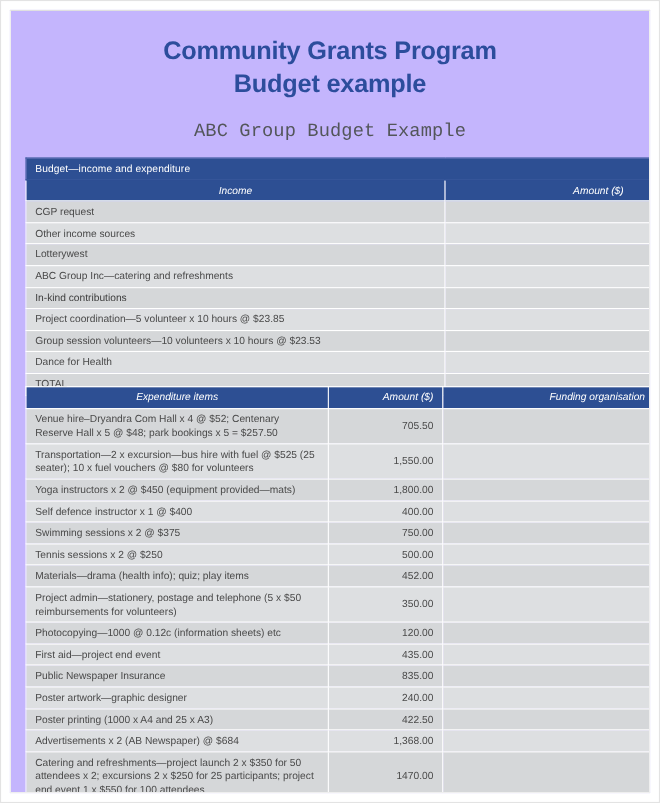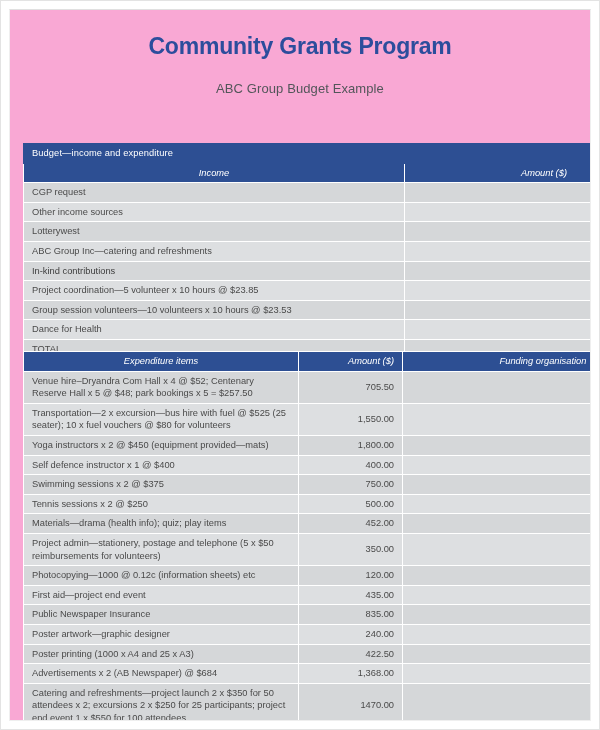--- a/index.html
+++ b/index.html
@@ -25,39 +25,40 @@
   }
   .page-inner {
     position: absolute;
     left: 8px;
     top: 8px;
     right: 8px;
     bottom: 8px;
     border: 1px solid #efefef;
     border-top: 1px solid #e0e0e0;
     box-sizing: border-box;
-    background: #f9a8d4;
+    background: #c4b5fd;
     overflow: hidden;
   }
   .doc-title {
     text-align: center;
     color: #2c4d9c;
     font-weight: bold;
     font-size: 23px;
     line-height: 30px;
     letter-spacing: -0.2px;
     margin: 21px 30px 0 30px;
   }
   .doc-title .line2 { display: block; }
   .doc-subtitle {
     text-align: center;
     color: #53565a;
-    font-size: 13px;
+    font-size: 17px;
     margin-top: 20px;
     letter-spacing: 0.1px;
+    font-family: Liberation Mono, monospace;
   }
 
   
   .tbl-wrap {
     position: absolute;
     left: 13px;
     width: 570px;  
     overflow: hidden;
   }
   table.grid {
@@ -113,20 +114,21 @@
   .tbl-exp    { top: 341px; }
 </style>
 </head>
 <body>
 
 <div class="page">
   <div class="page-inner">
 
     <div class="doc-title">
       <span>Community Grants Program</span>
+      <span class="line2">Budget example</span>
     </div>
 
     <div class="doc-subtitle">ABC Group Budget Example</div>
 
     <div class="tbl-wrap tbl-income">
       <table class="grid">
         <colgroup>
           <col class="col-inc-label">
           <col class="col-inc-amt">
         </colgroup>

